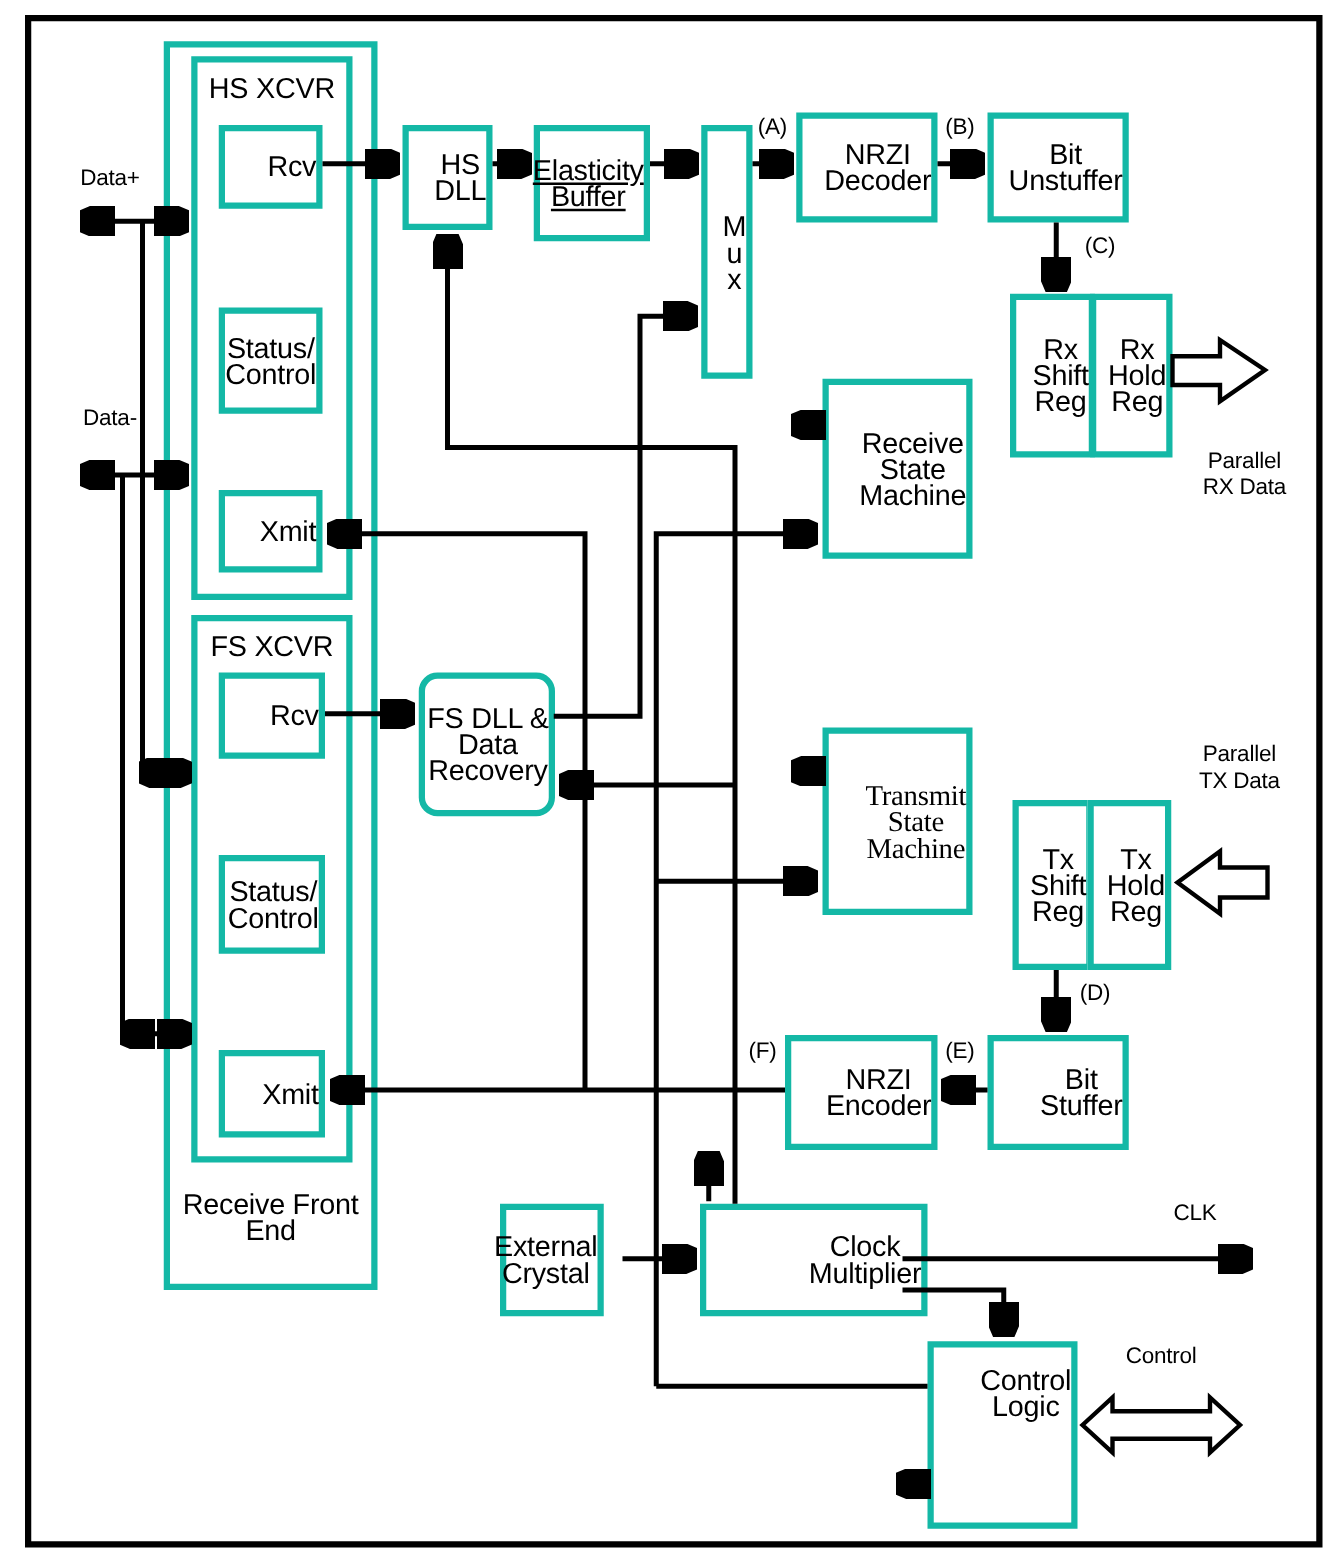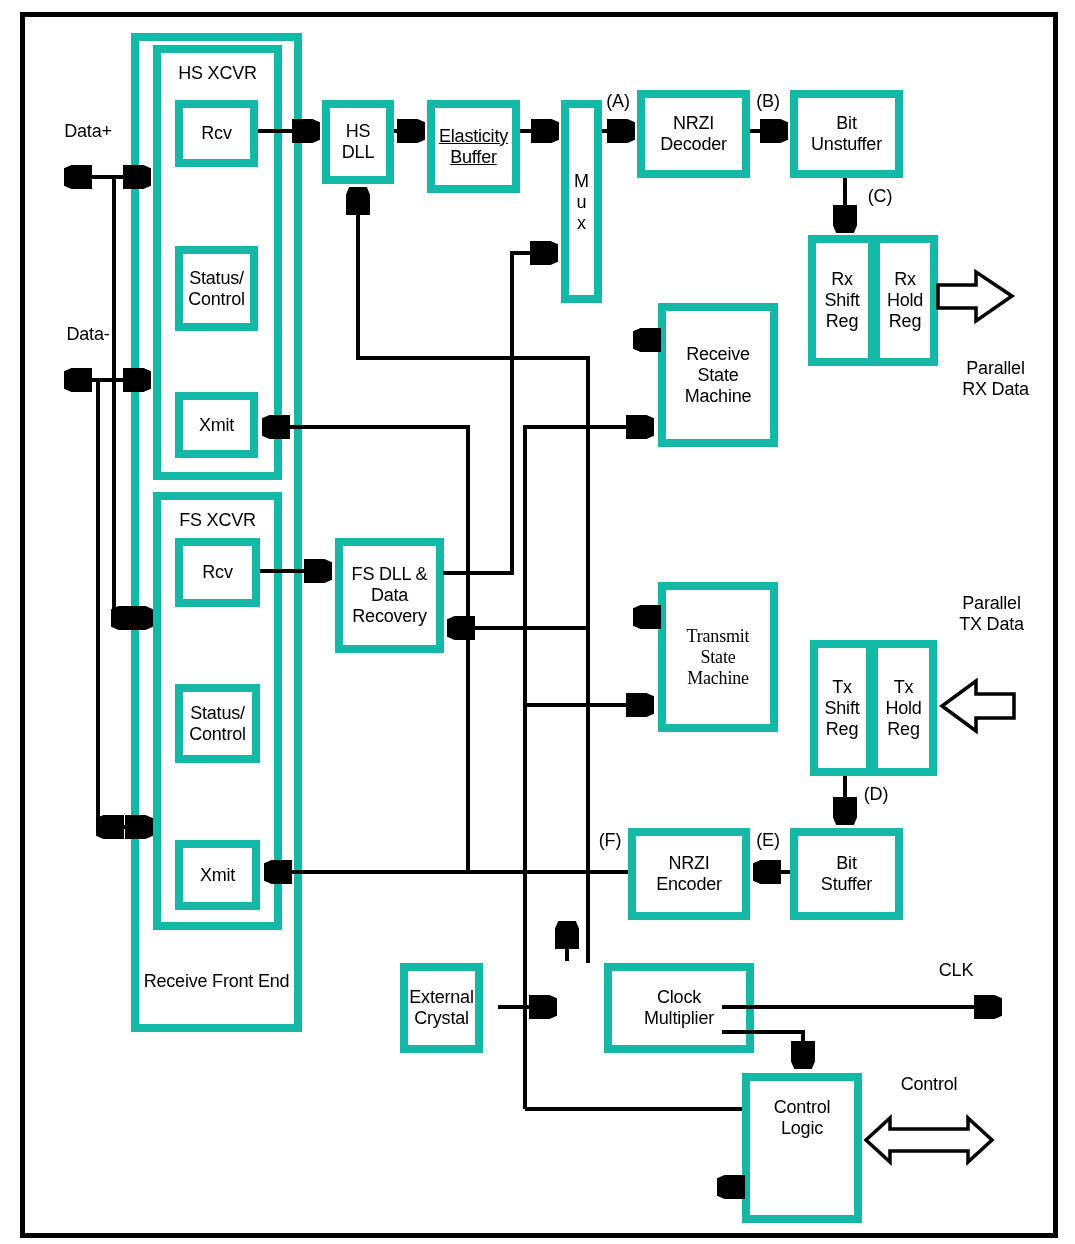--- a/index.html
+++ b/index.html
@@ -1,22 +1,22 @@
 <!DOCTYPE html>
 <html><head>
 <meta charset="utf-8">
 <style>
   html,body{margin:0;padding:0;background:#fff;}
   #page{position:relative;width:1075px;height:1244px;background:#fff;
         font-family:"Liberation Sans","DejaVu Sans",sans-serif;color:#000;overflow:hidden;}
   .frame{position:absolute;left:20px;top:12px;width:1038px;height:1226px;
          border:5px solid #000;box-sizing:border-box;}
-  .box{position:absolute;border:8px solid #14b8a6;box-sizing:border-box;background:#fff;
-       display:flex;align-items:center;justify-content:center;text-align:center;
-       font-size:18px;line-height:21px;white-space:pre-line;letter-spacing:-0.2px;}
+  .box{position:absolute;border:5px solid #14b8a6;box-sizing:border-box;background:#fff;
+       display:flex;align-items:center;justify-content:flex-end;text-align:center;
+       font-size:23px;line-height:21px;white-space:pre-line;letter-spacing:-0.2px;}
   .group{background:#fff;align-items:flex-start;}
   .group .gtitle{width:100%;text-align:center;padding-top:10px;}
   .afe{align-items:flex-end;}
   .afe .gtitle{padding-bottom:32px;}
   .toplabel{align-items:flex-start;padding-top:16px;}
   .lbl{position:absolute;font-size:18px;line-height:21px;white-space:pre-line;
        text-align:center;letter-spacing:-0.2px;}
   svg.wires{position:absolute;left:0;top:0;width:1075px;height:1244px;pointer-events:none;}
   svg.wires path, svg.wires line{stroke:#000;stroke-width:4;fill:none;}
   svg.wires polygon.hollow{fill:#fff;stroke:#000;stroke-width:3.5;}
@@ -63,21 +63,21 @@
 Shift
 Reg</div>
   <div class="box" style="left:872px;top:235px;width:66px;height:131px;">Rx
 Hold
 Reg</div>
 
   <div class="box" style="left:658px;top:303px;width:120px;height:144px;">Receive
 State
 Machine</div>
 
-  <div class="box" style="left:335px;top:538px;width:109px;height:115px;">FS DLL &amp;
+  <div class="box" style="left:335px;top:538px;width:109px;height:115px;border-radius:15px;">FS DLL &amp;
 Data
 Recovery</div>
 
   <div class="box" style="left:658px;top:582px;width:120px;height:150px;font-family:Liberation Serif, serif;">Transmit
 State
 Machine</div>
 
   <div class="box" style="left:810px;top:640px;width:64px;height:136px;">Tx
 Shift
 Reg</div>
@@ -85,26 +85,26 @@
 Hold
 Reg</div>
 
   <div class="box" style="left:790px;top:828px;width:113px;height:92px;">Bit
 Stuffer</div>
   <div class="box" style="left:628px;top:828px;width:122px;height:92px;">NRZI
 Encoder</div>
 
   <div class="box" style="left:400px;top:963px;width:83px;height:90px;">External
 Crystal</div>
-  <div class="box" style="left:560px;top:963px;width:150px;height:90px;margin-left:44px;">Clock
+  <div class="box" style="left:560px;top:963px;width:182px;height:90px;">Clock
 Multiplier</div>
   <div class="box toplabel" style="left:742px;top:1073px;width:120px;height:150px;">Control
 Logic</div>
 
-  <div class="lbl" style="left:56px;top:121px;width:64px;">Data+</div>
+  <div class="lbl" style="left:56px;top:132px;width:64px;">Data+</div>
   <div class="lbl" style="left:56px;top:324px;width:64px;">Data-</div>
   <div class="lbl" style="left:600px;top:91px;width:36px;">(A)</div>
   <div class="lbl" style="left:750px;top:91px;width:36px;">(B)</div>
   <div class="lbl" style="left:862px;top:186px;width:36px;">(C)</div>
   <div class="lbl" style="left:858px;top:784px;width:36px;">(D)</div>
   <div class="lbl" style="left:750px;top:830px;width:36px;">(E)</div>
   <div class="lbl" style="left:592px;top:830px;width:36px;">(F)</div>
   <div class="lbl" style="left:948px;top:358px;width:95px;">Parallel
 RX Data</div>
   <div class="lbl" style="left:944px;top:593px;width:95px;">Parallel

